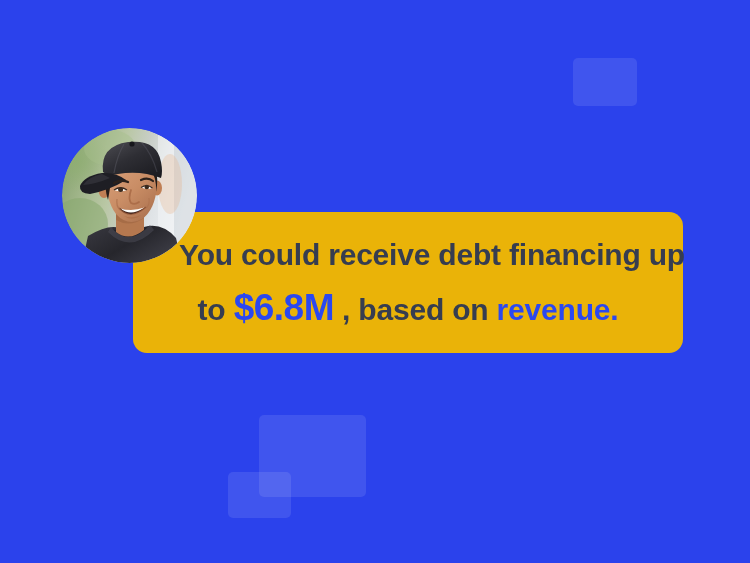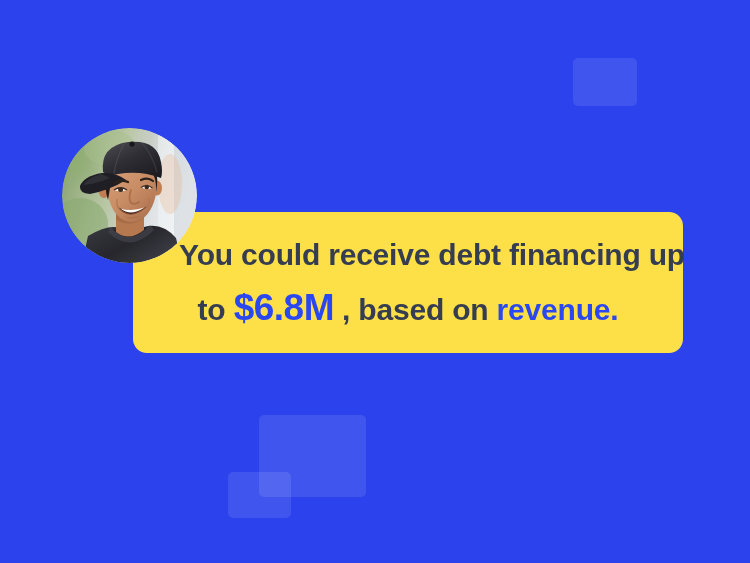--- a/index.html
+++ b/index.html
@@ -63,21 +63,21 @@
     height: 135px;
   }
 
   
   #card {
     position: absolute;
     left: 133px;
     top: 212px;
     width: 550px;
     height: 141px;
-    background: #fde047;
+    background: #eab308;
     border-radius: 14px;
     z-index: 2;
     display: flex;
     flex-direction: column;
     align-items: center;
     justify-content: center;
   }
 
   .card-line {
     font-weight: bold;

